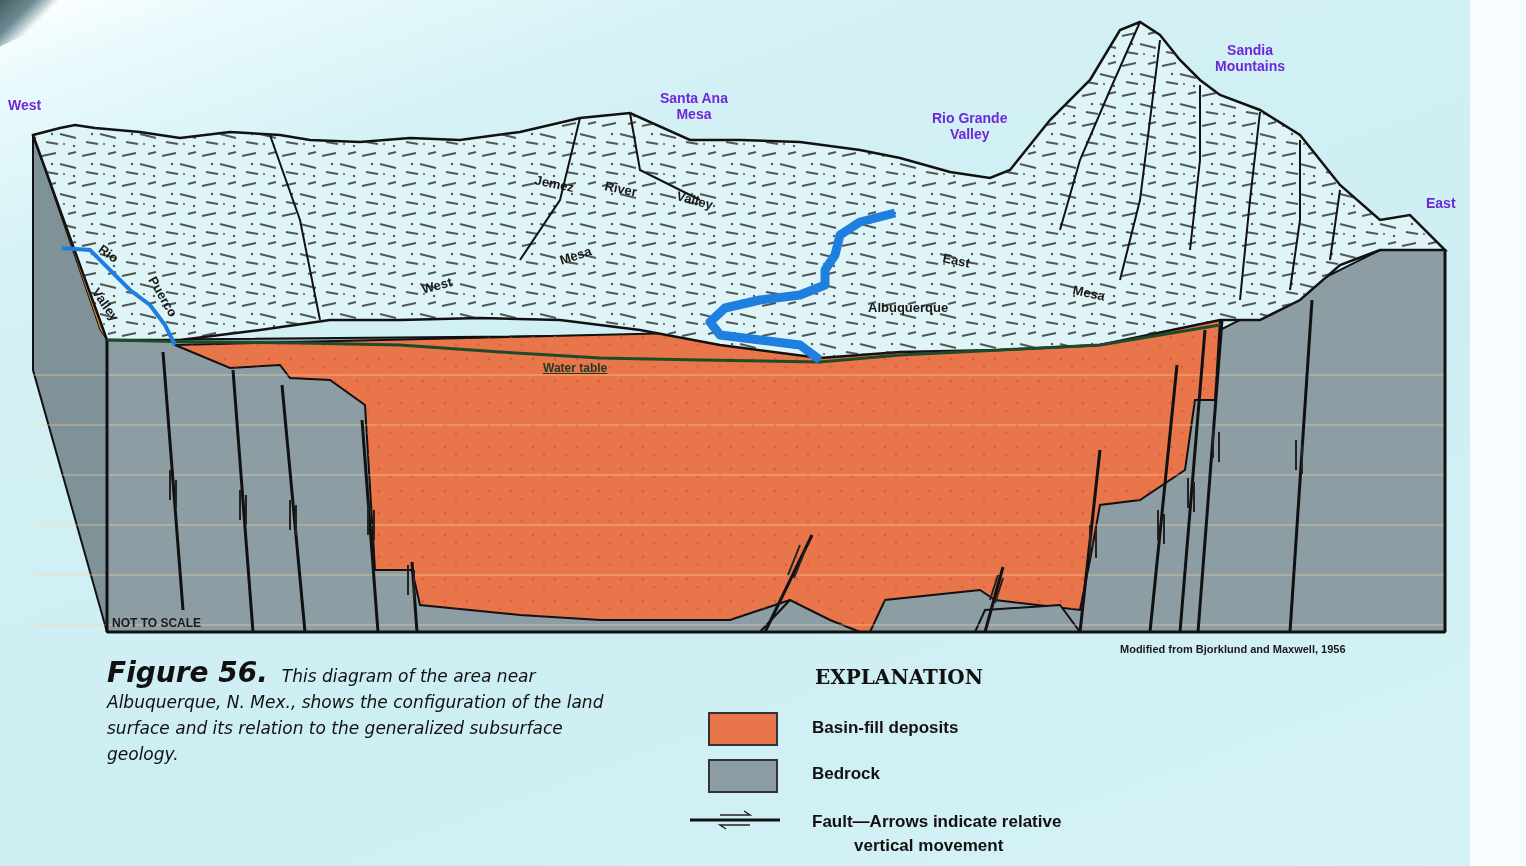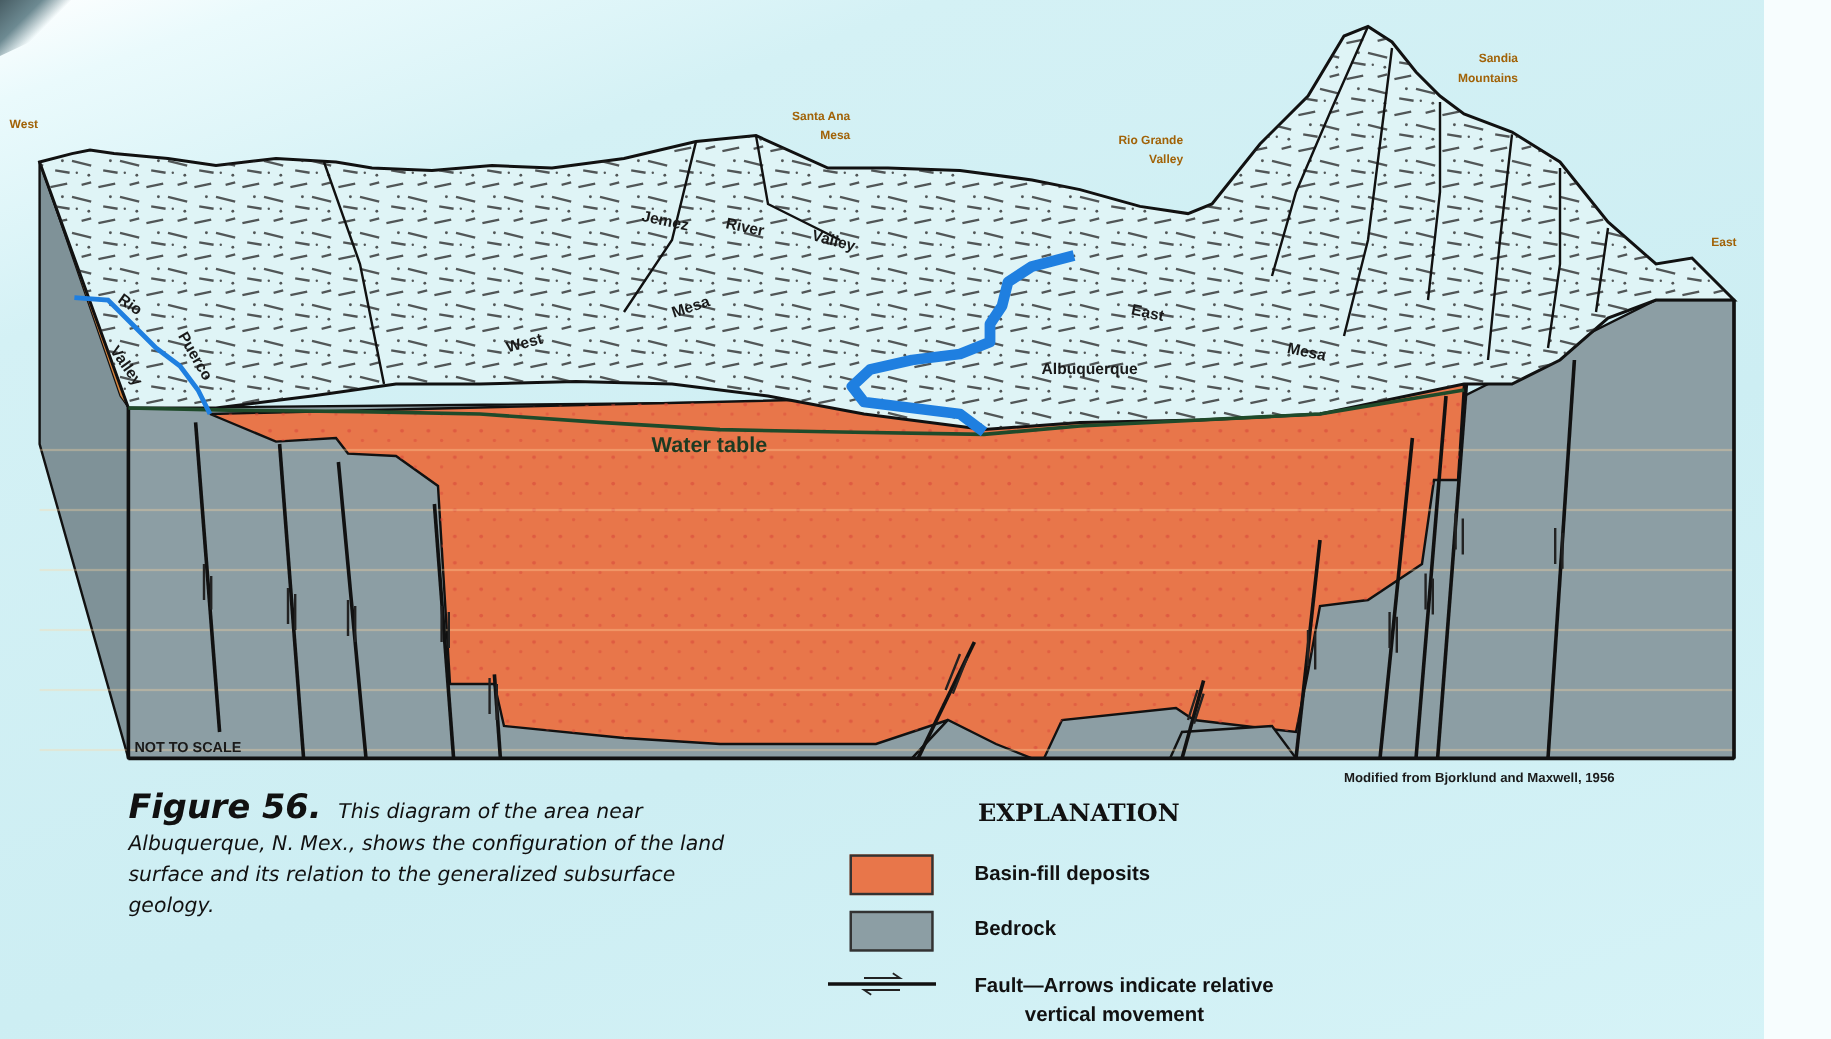--- a/index.html
+++ b/index.html
@@ -17,28 +17,28 @@
       position: absolute; left: -30px; top: -20px; width: 120px; height: 50px;
       background: linear-gradient(160deg, #2a3a40 0%, #6d8a92 50%, transparent 70%);
       transform: rotate(-25deg);
     }
     .right-strip {
       position: absolute; right: 0; top: 0; width: 56px; height: 866px;
       background: #f7fdfe;
     }
     svg.diagram { position: absolute; left: 0; top: 0; }
     .lbl {
-      position: absolute; font-weight: bold; color: #a16207;
-      font-size: 10px; line-height: 16px; text-align: right; white-space: nowrap;
+      position: absolute; font-weight: bold; color: #6d28d9;
+      font-size: 14px; line-height: 16px; text-align: center; white-space: nowrap;
     }
     .terrain-lbl {
       position: absolute; font-weight: bold; color: #1a1a1a;
       font-size: 13px; white-space: nowrap; transform-origin: left center;
     }
-    .water-lbl { color: #1d3a22; font-size: 18px; }
+    .water-lbl { color: #1d3a22; font-size: 12px; text-decoration: underline; }
     .nts { position: absolute; left: 112px; top: 616px; font-size: 12px; font-weight: bold; color: #1a1a1a; }
     .credit { position: absolute; left: 1120px; top: 643px; font-size: 11px; color: #1a1a1a; font-weight: bold; }
     .caption {
       position: absolute; left: 107px; top: 660px; width: 500px;
       font-family: "DejaVu Sans", sans-serif; font-style: italic; color: #111;
       font-size: 17px; line-height: 26px;
     }
     .caption .fig { font-size: 28px; font-weight: bold; margin-right: 14px; }
     .legend { position: absolute; left: 690px; top: 660px; width: 520px; height: 200px; }
     .legend-title {

